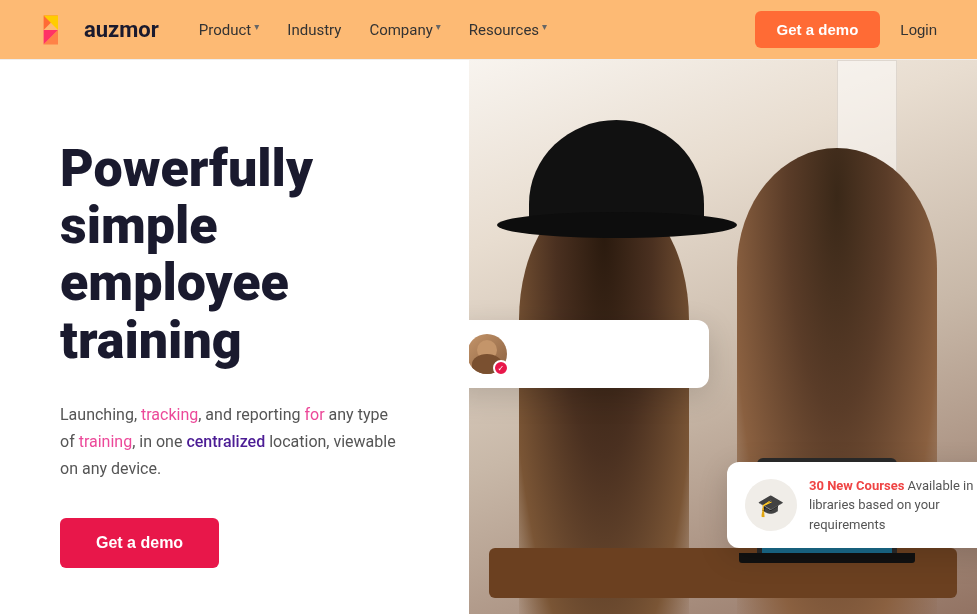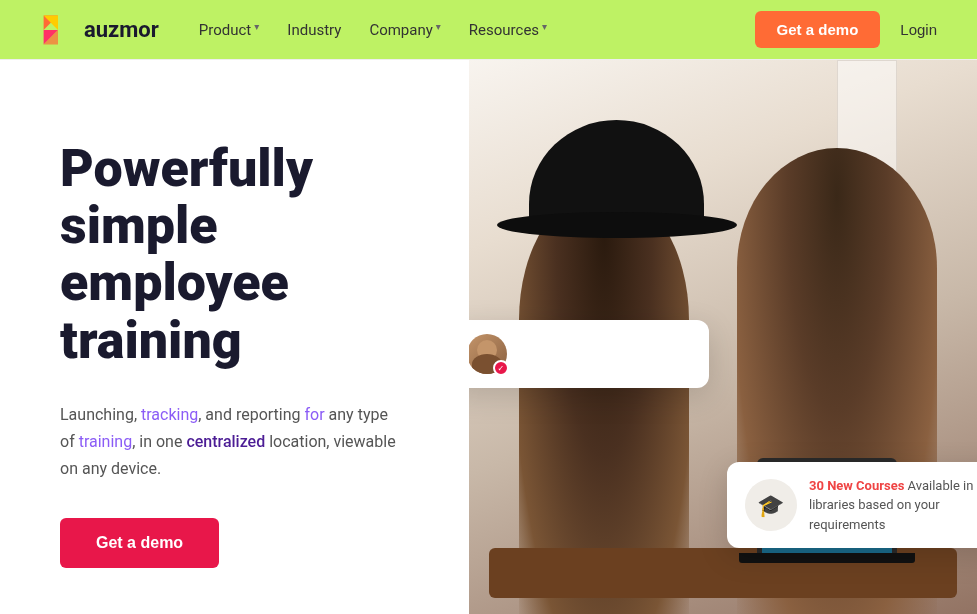--- a/index.html
+++ b/index.html
@@ -7,21 +7,21 @@
 
     
     .header {
       display: flex;
       align-items: center;
       padding: 0 40px;
       height: 60px;
       border-bottom: 1px solid #eee;
       position: relative;
       z-index: 10;
-      background: #bef264;
+      background: #fdba74;
     }
     .logo-area {
       display: flex;
       align-items: center;
       gap: 8px;
       margin-right: 40px;
     }
     .logo-icon {
       width: 36px;
       height: 36px;
@@ -94,21 +94,21 @@
       color: #1a1a2e;
       margin-bottom: 32px;
     }
     .hero-subtitle {
       font-size: 16px;
       line-height: 1.7;
       color: #555;
       margin-bottom: 36px;
       max-width: 340px;
     }
-    .hero-subtitle .highlight-red { color: #8b5cf6; margin-top: 24px; }
+    .hero-subtitle .highlight-red { color: #ec4899; margin-top: 24px; }
     .hero-subtitle .highlight-dark { color: #4c1d95; font-weight: 500; }
     .btn-demo-hero {
       background: #e8174a;
       color: #fff;
       border: none;
       padding: 16px 36px;
       border-radius: 6px;
       font-size: 16px;
       font-weight: 600;
       cursor: pointer;

